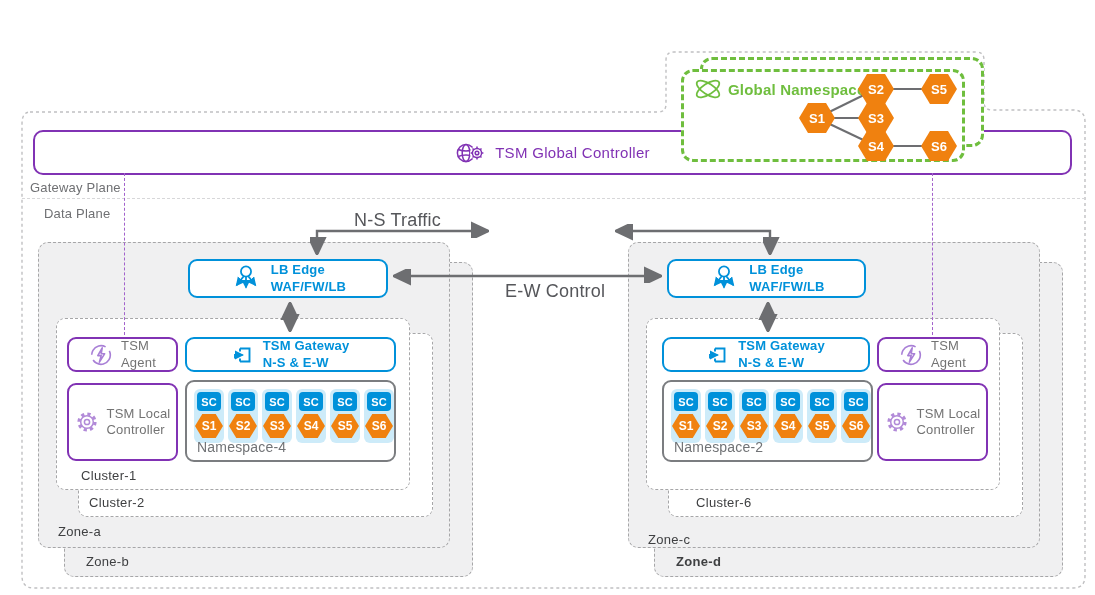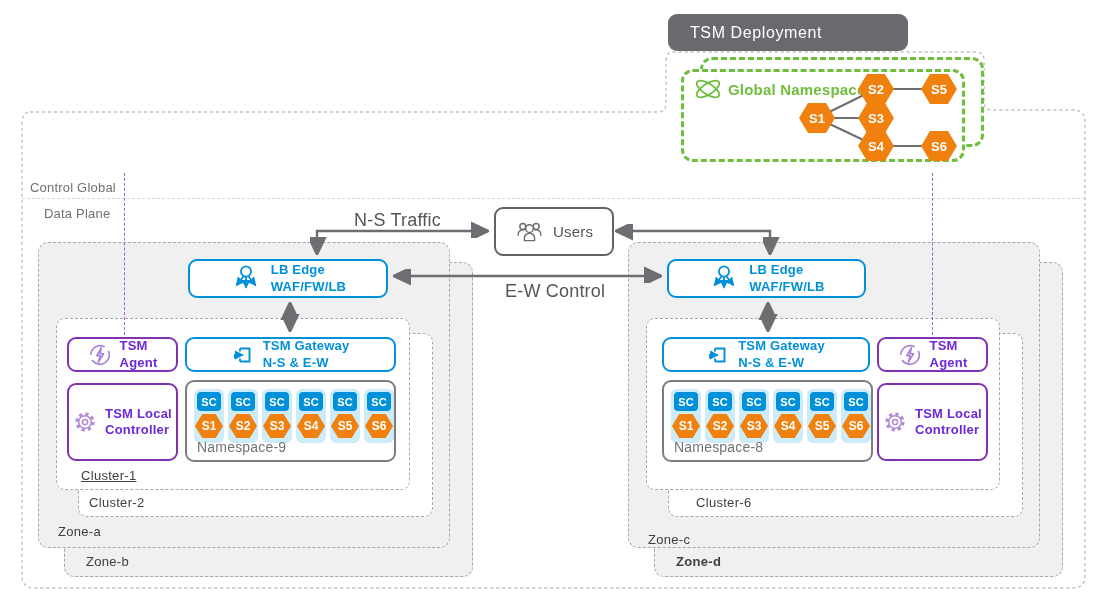--- a/index.html
+++ b/index.html
@@ -22,21 +22,21 @@
 
   .zone{background:#f0f0f1;border:1.5px dashed #a6a6a8;border-radius:10px;box-sizing:border-box;}
   .cluster{background:#fff;border:1.5px dashed #a6a6a8;border-radius:9px;box-sizing:border-box;}
   .zc-lbl{position:absolute;font-size:13px;color:#3f4042;letter-spacing:.3px;}
 
   .bluebox{background:#fff;border:2.5px solid #0091da;border-radius:9px;box-sizing:border-box;
            display:flex;align-items:center;justify-content:center;gap:9px;}
   .bluebox .txt{color:#0091da;font-weight:700;font-size:13px;line-height:1.25;letter-spacing:.2px;}
   .purplebox{background:#fff;border:2.5px solid #8132b4;border-radius:9px;box-sizing:border-box;
            display:flex;align-items:center;justify-content:center;gap:8px;}
-  .purplebox .txt{color:#6d28d9;font-weight:700;font-size:13px;line-height:1.25;letter-spacing:.2px;}
+  .purplebox .txt{color:#737373;font-weight:400;font-size:13px;line-height:1.25;letter-spacing:.2px;}
 
   .nsbox{background:#fff;border:2.5px solid #7b7d80;border-radius:9px;box-sizing:border-box;}
   .ns-lbl{position:absolute;left:10px;bottom:5px;color:#717376;font-size:14px;letter-spacing:.2px;}
   .svc-row{position:absolute;left:7px;top:7px;display:flex;gap:4px;}
   .svc{width:30px;height:54px;background:#cdebf9;border-radius:6px;display:flex;flex-direction:column;
        align-items:center;padding-top:3px;box-sizing:border-box;}
   .chip{width:24px;height:19px;background:#0091da;border-radius:4px;color:#fff;font-size:11px;
         font-weight:700;display:flex;align-items:center;justify-content:center;}
   .hex{margin-top:3px;width:28px;height:24px;background:#f0810f;color:#fff;font-size:12px;font-weight:700;
        display:flex;align-items:center;justify-content:center;
@@ -51,24 +51,37 @@
 </style>
 </head>
 <body>
 
 <div class="canvas">
 
   <svg class="abs" style="left:0;top:0;" width="1095" height="595" viewBox="0 0 1095 595">
     <path d="M 30 112 H 658 Q 666 112 666 104 V 60 Q 666 52 674 52 H 976 Q 984 52 984 60 V 102 Q 984 110 992 110 H 1073 Q 1085 110 1085 122 V 576 Q 1085 588 1073 588 H 34 Q 22 588 22 576 V 124 Q 22 112 30 112 Z" fill="none" stroke="#c0c0c2" stroke-width="1.4" stroke-dasharray="3 3"></path>
   </svg>
 
-
-  <div class="abs hdr" style="left:668px;top:14px;width:218px;height:37px;">
-    <span>TSM Deployment</span>
-  </div>
+  <div class="abs gbar" style="left:33px;top:130px;width:1035px;height:41px;">
+    <svg width="30" height="26" viewBox="0 0 30 26">
+      <g fill="none" stroke="#8132b4" stroke-width="1.5">
+        <circle cx="11" cy="13" r="8.6"></circle>
+        <ellipse cx="11" cy="13" rx="3.8" ry="8.6"></ellipse>
+        <path d="M 3 9.5 Q 11 12.5 19 9.5 M 3 16.5 Q 11 13.5 19 16.5"></path>
+      </g>
+      <circle cx="22" cy="13" r="7.2" fill="#fff"></circle>
+      <g fill="none" stroke="#8132b4" stroke-width="1.5">
+        <circle cx="22" cy="13" r="4.6"></circle>
+        <circle cx="22" cy="13" r="1.8"></circle>
+        <path d="M22 6.6 V8.4 M22 17.6 V19.4 M15.6 13 H17.4 M26.6 13 H28.4 M17.5 8.5 L18.8 9.8 M25.2 16.2 L26.5 17.5 M26.5 8.5 L25.2 9.8 M18.8 16.2 L17.5 17.5"></path>
+      </g>
+    </svg>
+    <span class="t">TSM Global Controller</span>
+  </div>
+
 
   <div class="abs greenbox" style="left:700px;top:57px;width:284px;height:90px;"></div>
   <div class="abs greenbox" style="left:681px;top:69px;width:284px;height:93px;"></div>
   <svg class="abs" style="left:692px;top:75px;" width="32" height="28" viewBox="0 0 32 28">
     <g fill="none" stroke="#6fbe3e" stroke-width="1.7">
       <ellipse cx="16" cy="14" rx="13" ry="5.4" transform="rotate(-33 16 14)"></ellipse>
       <ellipse cx="16" cy="14" rx="13" ry="5.4" transform="rotate(33 16 14)"></ellipse>
     </g>
   </svg>
   <div class="abs gn-lbl" style="left:728px;top:81px;">Global Namespace</div>
@@ -85,35 +98,35 @@
       <polygon points="70,52 79,37 97,37 106,52 97,67 79,67" fill="#f0810f"></polygon>
       <text x="88" y="52" dy=".36em" text-anchor="middle" fill="#fff" font-size="13" font-weight="bold" font-family="&quot;Liberation Sans&quot;, sans-serif">S3</text>
       <polygon points="70,80 79,65 97,65 106,80 97,95 79,95" fill="#f0810f"></polygon>
       <text x="88" y="80" dy=".36em" text-anchor="middle" fill="#fff" font-size="13" font-weight="bold" font-family="&quot;Liberation Sans&quot;, sans-serif">S4</text>
       <polygon points="133,23 142,8 160,8 169,23 160,38 142,38" fill="#f0810f"></polygon>
       <text x="151" y="23" dy=".36em" text-anchor="middle" fill="#fff" font-size="13" font-weight="bold" font-family="&quot;Liberation Sans&quot;, sans-serif">S5</text>
       <polygon points="133,80 142,65 160,65 169,80 160,95 142,95" fill="#f0810f"></polygon>
       <text x="151" y="80" dy=".36em" text-anchor="middle" fill="#fff" font-size="13" font-weight="bold" font-family="&quot;Liberation Sans&quot;, sans-serif">S6</text>
     </svg>
 
-  <div class="abs plane-lbl" style="left:30px;top:180px;">Control Global</div>
+  <div class="abs plane-lbl" style="left:30px;top:180px;">Gateway Plane</div>
   <div class="abs divider" style="left:22px;top:198px;width:1063px;"></div>
   <div class="abs plane-lbl" style="left:44px;top:206px;">Data Plane</div>
 
   <div class="abs zone" style="left:64px;top:262px;width:409px;height:315px;">
     <span class="zc-lbl" style="left:21px;bottom:7px;">Zone-b</span>
   </div>
   <div class="abs zone" style="left:38px;top:242px;width:412px;height:306px;">
     <span class="zc-lbl" style="left:19px;bottom:8px;">Zone-a</span>
   </div>
   <div class="abs cluster" style="left:78px;top:333px;width:355px;height:184px;">
     <span class="zc-lbl" style="left:10px;bottom:6px;">Cluster-2</span>
   </div>
   <div class="abs cluster" style="left:56px;top:318px;width:354px;height:172px;">
-    <span class="zc-lbl" style="left:24px;bottom:6px;text-decoration:underline;">Cluster-1</span>
+    <span class="zc-lbl" style="left:24px;bottom:6px;">Cluster-1</span>
   </div>
 
   <div class="abs zone" style="left:654px;top:262px;width:409px;height:315px;">
     <span class="zc-lbl" style="left:21px;bottom:7px;font-weight:bold;">Zone-d</span>
   </div>
   <div class="abs zone" style="left:628px;top:242px;width:412px;height:306px;">
     <span class="zc-lbl" style="left:19px;bottom:0;">Zone-c</span>
   </div>
   <div class="abs cluster" style="left:668px;top:333px;width:355px;height:184px;">
     <span class="zc-lbl" style="left:27px;bottom:6px;">Cluster-6</span>
@@ -157,33 +170,20 @@
         <path d="M15 12.5 L 7 22.5" marker-end="url(#mb2)"></path>
         <path d="M19 12.5 L 27 22.5" marker-end="url(#mb2)"></path>
       </g>
     </svg>
     <div class="txt">
         <div>LB Edge</div>
         <div>WAF/FW/LB</div>
       </div>
   </div>
 
-  <div class="abs usersbox" style="left:494px;top:207px;width:116px;height:45px;">
-    <svg width="29" height="23" viewBox="0 0 30 24">
-      <g fill="none" stroke="#6d6e71" stroke-width="1.5">
-        <circle cx="8" cy="6.8" r="3.1"></circle>
-        <circle cx="22" cy="6.8" r="3.1"></circle>
-        <path d="M 3.2 16.5 V 14.5 A 4.8 4.3 0 0 1 9.6 10.6"></path>
-        <path d="M 26.8 16.5 V 14.5 A 4.8 4.3 0 0 0 20.4 10.6"></path>
-        <circle cx="15" cy="9" r="4"></circle>
-        <path d="M 9.7 21.5 V 18.8 A 5.3 5 0 0 1 20.3 18.8 V 21.5 Z"></path>
-      </g>
-    </svg>
-    <span class="t">Users</span>
-  </div>
 
   <div class="abs traffic-lbl" style="left:354px;top:210px;">N-S Traffic</div>
   <div class="abs traffic-lbl" style="left:505px;top:281px;">E-W Control</div>
 
   <div class="abs purplebox" style="left:67px;top:337px;width:111px;height:35px;">
     <svg width="24" height="24" viewBox="0 0 24 24">
       <g fill="none" stroke="#a87fd6" stroke-width="1.6">
         <circle cx="12" cy="12" r="9.3" stroke-dasharray="19 5.5" transform="rotate(30 12 12)"></circle>
         <path d="M 13.2 4.8 L 8.8 12.6 H 12.2 L 10.4 19.2 L 15.6 10.8 H 12.2 Z" stroke-linejoin="round"></path>
       </g>
@@ -243,21 +243,21 @@
         </div>
         <div class="svc">
           <div class="chip">SC</div>
           <div class="hex">S5</div>
         </div>
         <div class="svc">
           <div class="chip">SC</div>
           <div class="hex">S6</div>
         </div>
       </div>
-    <span class="ns-lbl">Namespace-9</span>
+    <span class="ns-lbl">Namespace-4</span>
   </div>
 
   <div class="abs bluebox" style="left:662px;top:337px;width:208px;height:35px;">
     <svg width="22" height="22" viewBox="0 0 22 22">
       <defs>
           <marker id="mg2" markerWidth="6" markerHeight="6" refX="4.2" refY="2.5" orient="auto">
             <path d="M0,0 L5,2.5 L0,5 Z" fill="#0091da"></path>
           </marker>
         </defs>
       <g fill="none" stroke="#0091da" stroke-width="1.9">
@@ -302,21 +302,21 @@
         </div>
         <div class="svc">
           <div class="chip">SC</div>
           <div class="hex">S5</div>
         </div>
         <div class="svc">
           <div class="chip">SC</div>
           <div class="hex">S6</div>
         </div>
       </div>
-    <span class="ns-lbl">Namespace-8</span>
+    <span class="ns-lbl">Namespace-2</span>
   </div>
   <div class="abs purplebox" style="left:877px;top:383px;width:111px;height:78px;">
     <svg width="24" height="24" viewBox="0 0 24 24">
       <g fill="none" stroke="#b28ad8">
         <circle cx="12" cy="12" r="8" stroke-width="3.2" stroke-dasharray="3.2 3.1"></circle>
         <circle cx="12" cy="12" r="6.3" stroke-width="1.5"></circle>
         <circle cx="12" cy="12" r="2.6" stroke-width="1.5"></circle>
       </g>
     </svg>
     <div class="txt">

